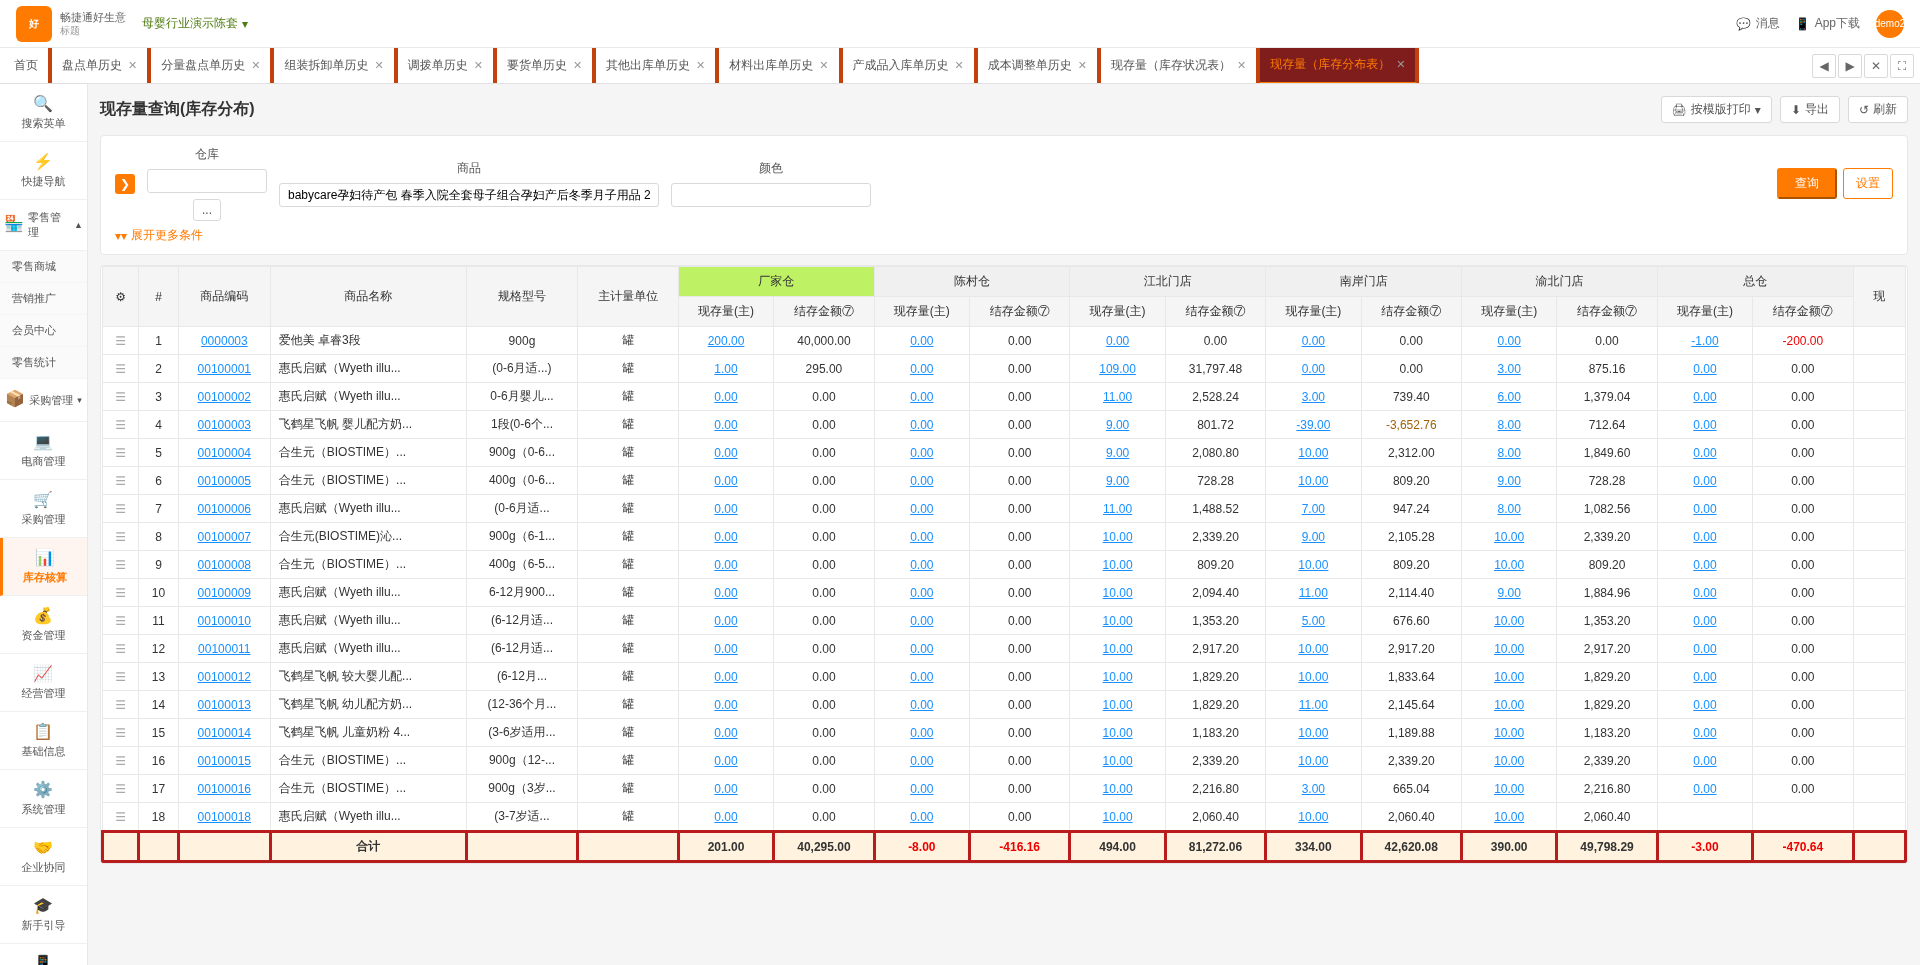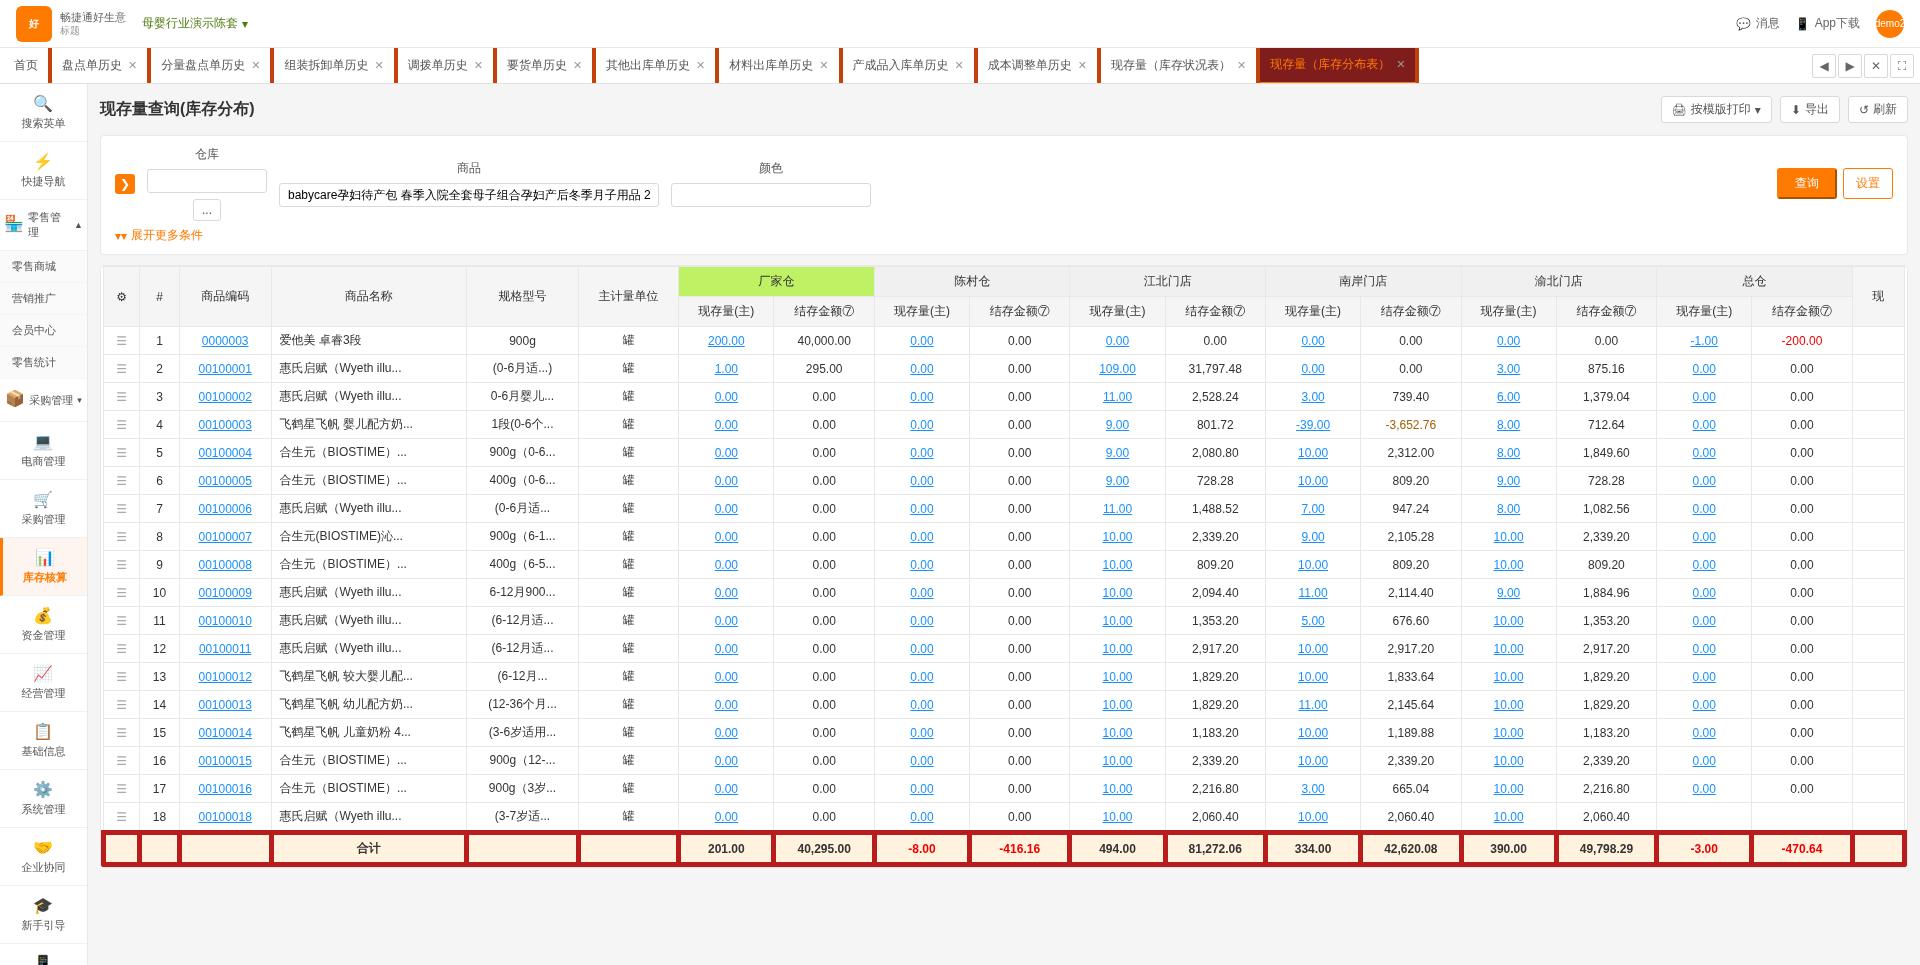--- a/index.html
+++ b/index.html
@@ -258,21 +258,21 @@
       border: 1px solid #e8e8e8;
       padding: 5px 8px;
       text-align: center;
       white-space: nowrap;
     }
     .td-left { text-align: left; }
     .td-red { color: #e00; }
     .td-link { color: #1890ff; text-decoration: underline; cursor: pointer; }
     tfoot tr td {
       background: #fff3e0;
-      border: 5px solid #b91c1c;
+      border: 3px solid #b91c1c;
       padding: 5px 8px;
       text-align: center;
       font-weight: bold;
       white-space: nowrap;
     }
     .tfoot-red { color: #e00; }
   </style>
 </head>
 <body>
 

